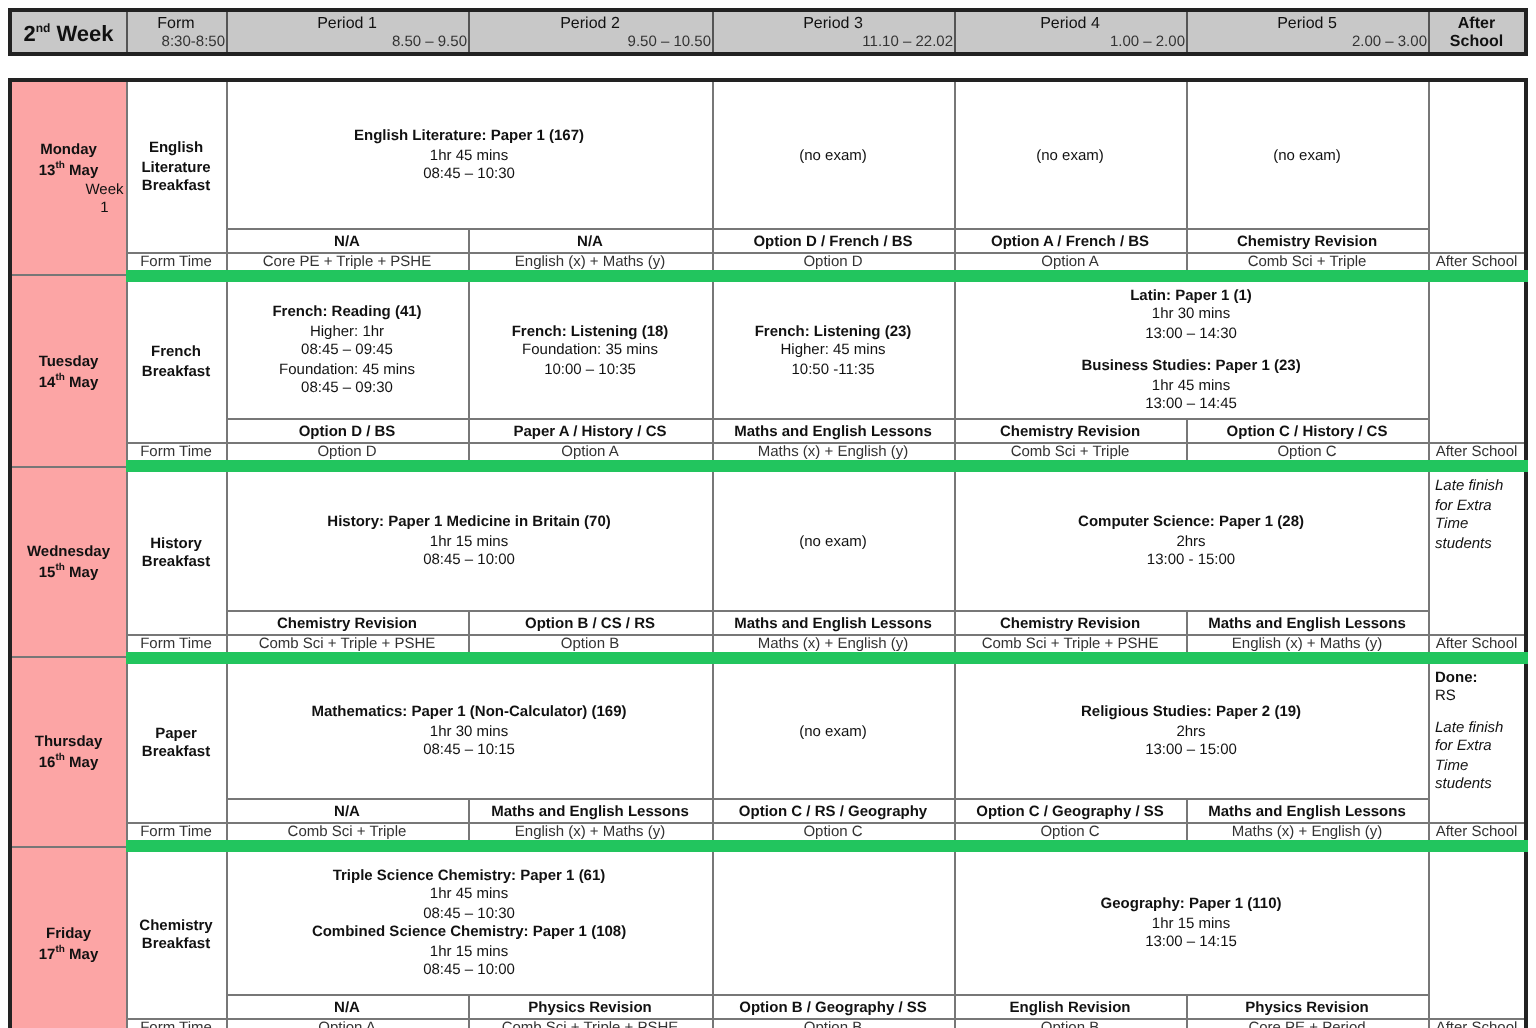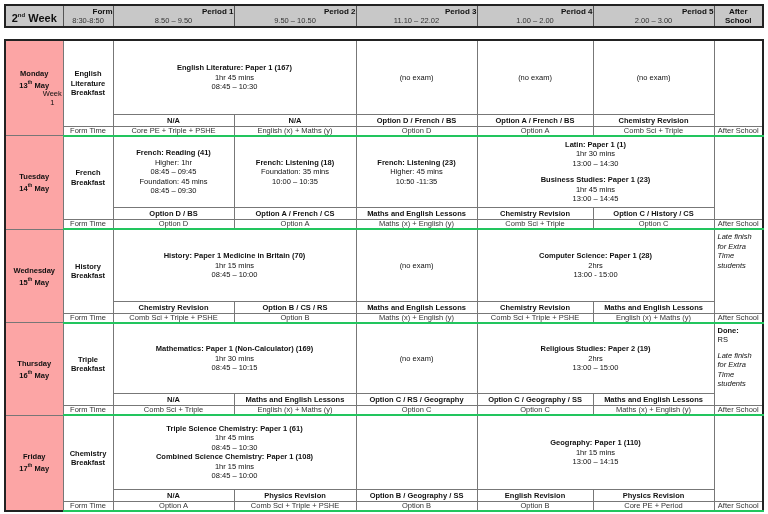--- a/index.html
+++ b/index.html
@@ -4,27 +4,27 @@
 <style>
   html, body { margin:0; padding:0; background:#ffffff; }
   body { width:768px; height:514px; position:relative; overflow:hidden; font-family:"Liberation Sans", sans-serif; color:#111; }
   table { border-collapse:collapse; position:absolute; left:4px; table-layout:fixed; }
   td, th { padding:0; text-align:center; vertical-align:middle; }
   
   #hdr { top:4px; width:758px; border:2px solid #222; }
   #hdr td { background:#c8c8c8; border:1px solid #555; height:20px; line-height:9px; font-size:8px; }
   #hdr .wk { font-size:11px; font-weight:bold; line-height:12px; }
   #hdr .wk sup { font-size:6px; }
-  #hdr .pn { font-weight:bold; font-size:8px;text-align:right; }
-  #hdr .pt { font-size:7.5px; color:#333; }
+  #hdr .pn { font-weight:normal; font-size:8px; }
+  #hdr .pt { font-size:7.5px; color:#333;text-align:right; }
   #hdr .aft { font-weight:bold; font-size:8px; line-height:9px; }
   
   #grid { top:39px; width:758px; border:2px solid #222; }
   #grid td { border:1px solid #777; font-size:7.5px; }
-  #grid tr.dayend td { border-bottom:2px solid #22c55e; }
+  #grid tr.dayend td { border-bottom:6px solid #22c55e; }
   .daycell { background:#fca5a5; font-weight:bold; font-size:8px; line-height:9px;margin-top:21px; }
   .daycell sup { font-size:5px; }
   .daycell .wk1 { font-weight:normal;padding-left:36px; }
   .brk { font-weight:bold; font-size:8px; line-height:9.5px; }
   .exam { font-size:8px; line-height:9.5px; }
   .exam .t { font-weight:bold; }
   .exam .gap { height:7px; }
   .noex { font-size:8px; }
   .lesson { font-weight:bold; font-size:8.5px; height:11px; }
   .grp { font-size:6px; color:#333; height:8px; line-height:8px; }
@@ -165,21 +165,21 @@
       <div>13:00 – 14:30</div>
       <div class="gap"></div>
       <div class="t">Business Studies: Paper 1 (23)</div>
       <div>1hr 45 mins</div>
       <div>13:00 – 14:45</div>
     </td>
     <td class="after" rowspan="2"></td>
   </tr>
   <tr>
     <td class="lesson">Option D / BS</td>
-    <td class="lesson">Option A / French / CS</td>
+    <td class="lesson">Paper A / History / CS</td>
     <td class="lesson">Maths and English Lessons</td>
     <td class="lesson">Chemistry Revision</td>
     <td class="lesson">Option C / History / CS</td>
   </tr>
   <tr class="dayend">
     <td class="grp">Form Time</td>
     <td class="grp">Option D</td>
     <td class="grp">Option A</td>
     <td class="grp">Maths (x) + English (y)</td>
     <td class="grp">Comb Sci + Triple</td>
@@ -230,21 +230,21 @@
     <td class="grp">English (x) + Maths (y)</td>
     <td class="grp">After School</td>
   </tr>
 
   <tr style="height:71px">
     <td class="daycell" rowspan="3">
       <div>Thursday</div>
       <div><span>16</span><sup>th</sup> <span>May</span></div>
     </td>
     <td class="brk" rowspan="2">
-      <div>Triple</div>
+      <div>Paper</div>
           <div>Breakfast</div>
     </td>
     <td class="exam" colspan="2">
       <div class="t">Mathematics: Paper 1 (Non-Calculator) (169)</div>
       <div>1hr 30 mins</div>
       <div>08:45 – 10:15</div>
     </td>
     <td class="noex">(no exam)</td>
     <td class="exam" colspan="2">
       <div class="t">Religious Studies: Paper 2 (19)</div>

